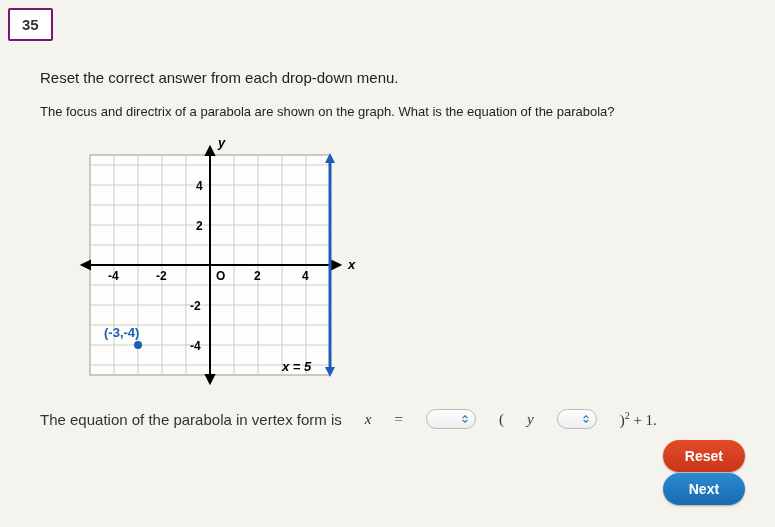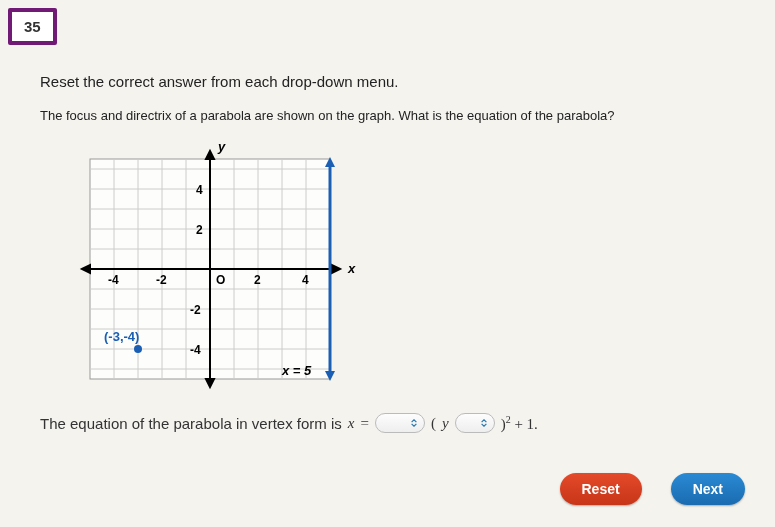--- a/index.html
+++ b/index.html
@@ -6,38 +6,38 @@
   body {
     font-family: Arial, Helvetica, sans-serif;
     background: #f5f3ee;
     width: 775px;
     height: 527px;
     position: relative;
     color: #333;
   }
   .qnum {
     background: #fff;
-    border: 4px solid #701a75;
+    border: 2px solid #701a75;
     padding: 6px 12px;
     font-size: 15px;
     font-weight: bold;
     display: inline-block;
     margin: 8px 0 0 8px;
     border-radius: 2px;
   }
   .content { padding: 10px 30px 0 40px; }
   .instruction { font-size: 15px; margin: 18px 0 18px 0; color: #222; }
   .question { font-size: 13px; margin-bottom: 16px; color: #222; }
   .graph-wrap { margin-left: 20px; }
   .eqline {
     font-size: 15px;
     margin-top: 10px;
     display: flex;
     align-items: center;
-    gap: 6px;
+    gap: 23px;
     font-family: Georgia, 'Times New Roman', serif;
   }
   .eqline .txt { font-family: Arial, Helvetica, sans-serif; }
   .dd {
     display: inline-flex;
     align-items: center;
     justify-content: flex-end;
     min-width: 50px;
     height: 20px;
     background: linear-gradient(#fdfdfd,#eee);
@@ -49,21 +49,22 @@
     cursor: pointer;
   }
   .dd svg { width: 8px; height: 8px; }
   .mathvar { font-style: italic; }
   .sup { font-size: 10px; vertical-align: super; }
   .btnrow {
     position: absolute;
     right: 30px;
     bottom: 22px;
     display: flex;
-    gap: 29px;
+    gap: 1px;
+    flex-direction: column;
   }
   .btn {
     border: none;
     border-radius: 16px;
     padding: 8px 22px;
     font-size: 14px;
     font-weight: bold;
     color: #fff;
     cursor: pointer;
     box-shadow: 0 1px 2px rgba(0,0,0,0.3);

